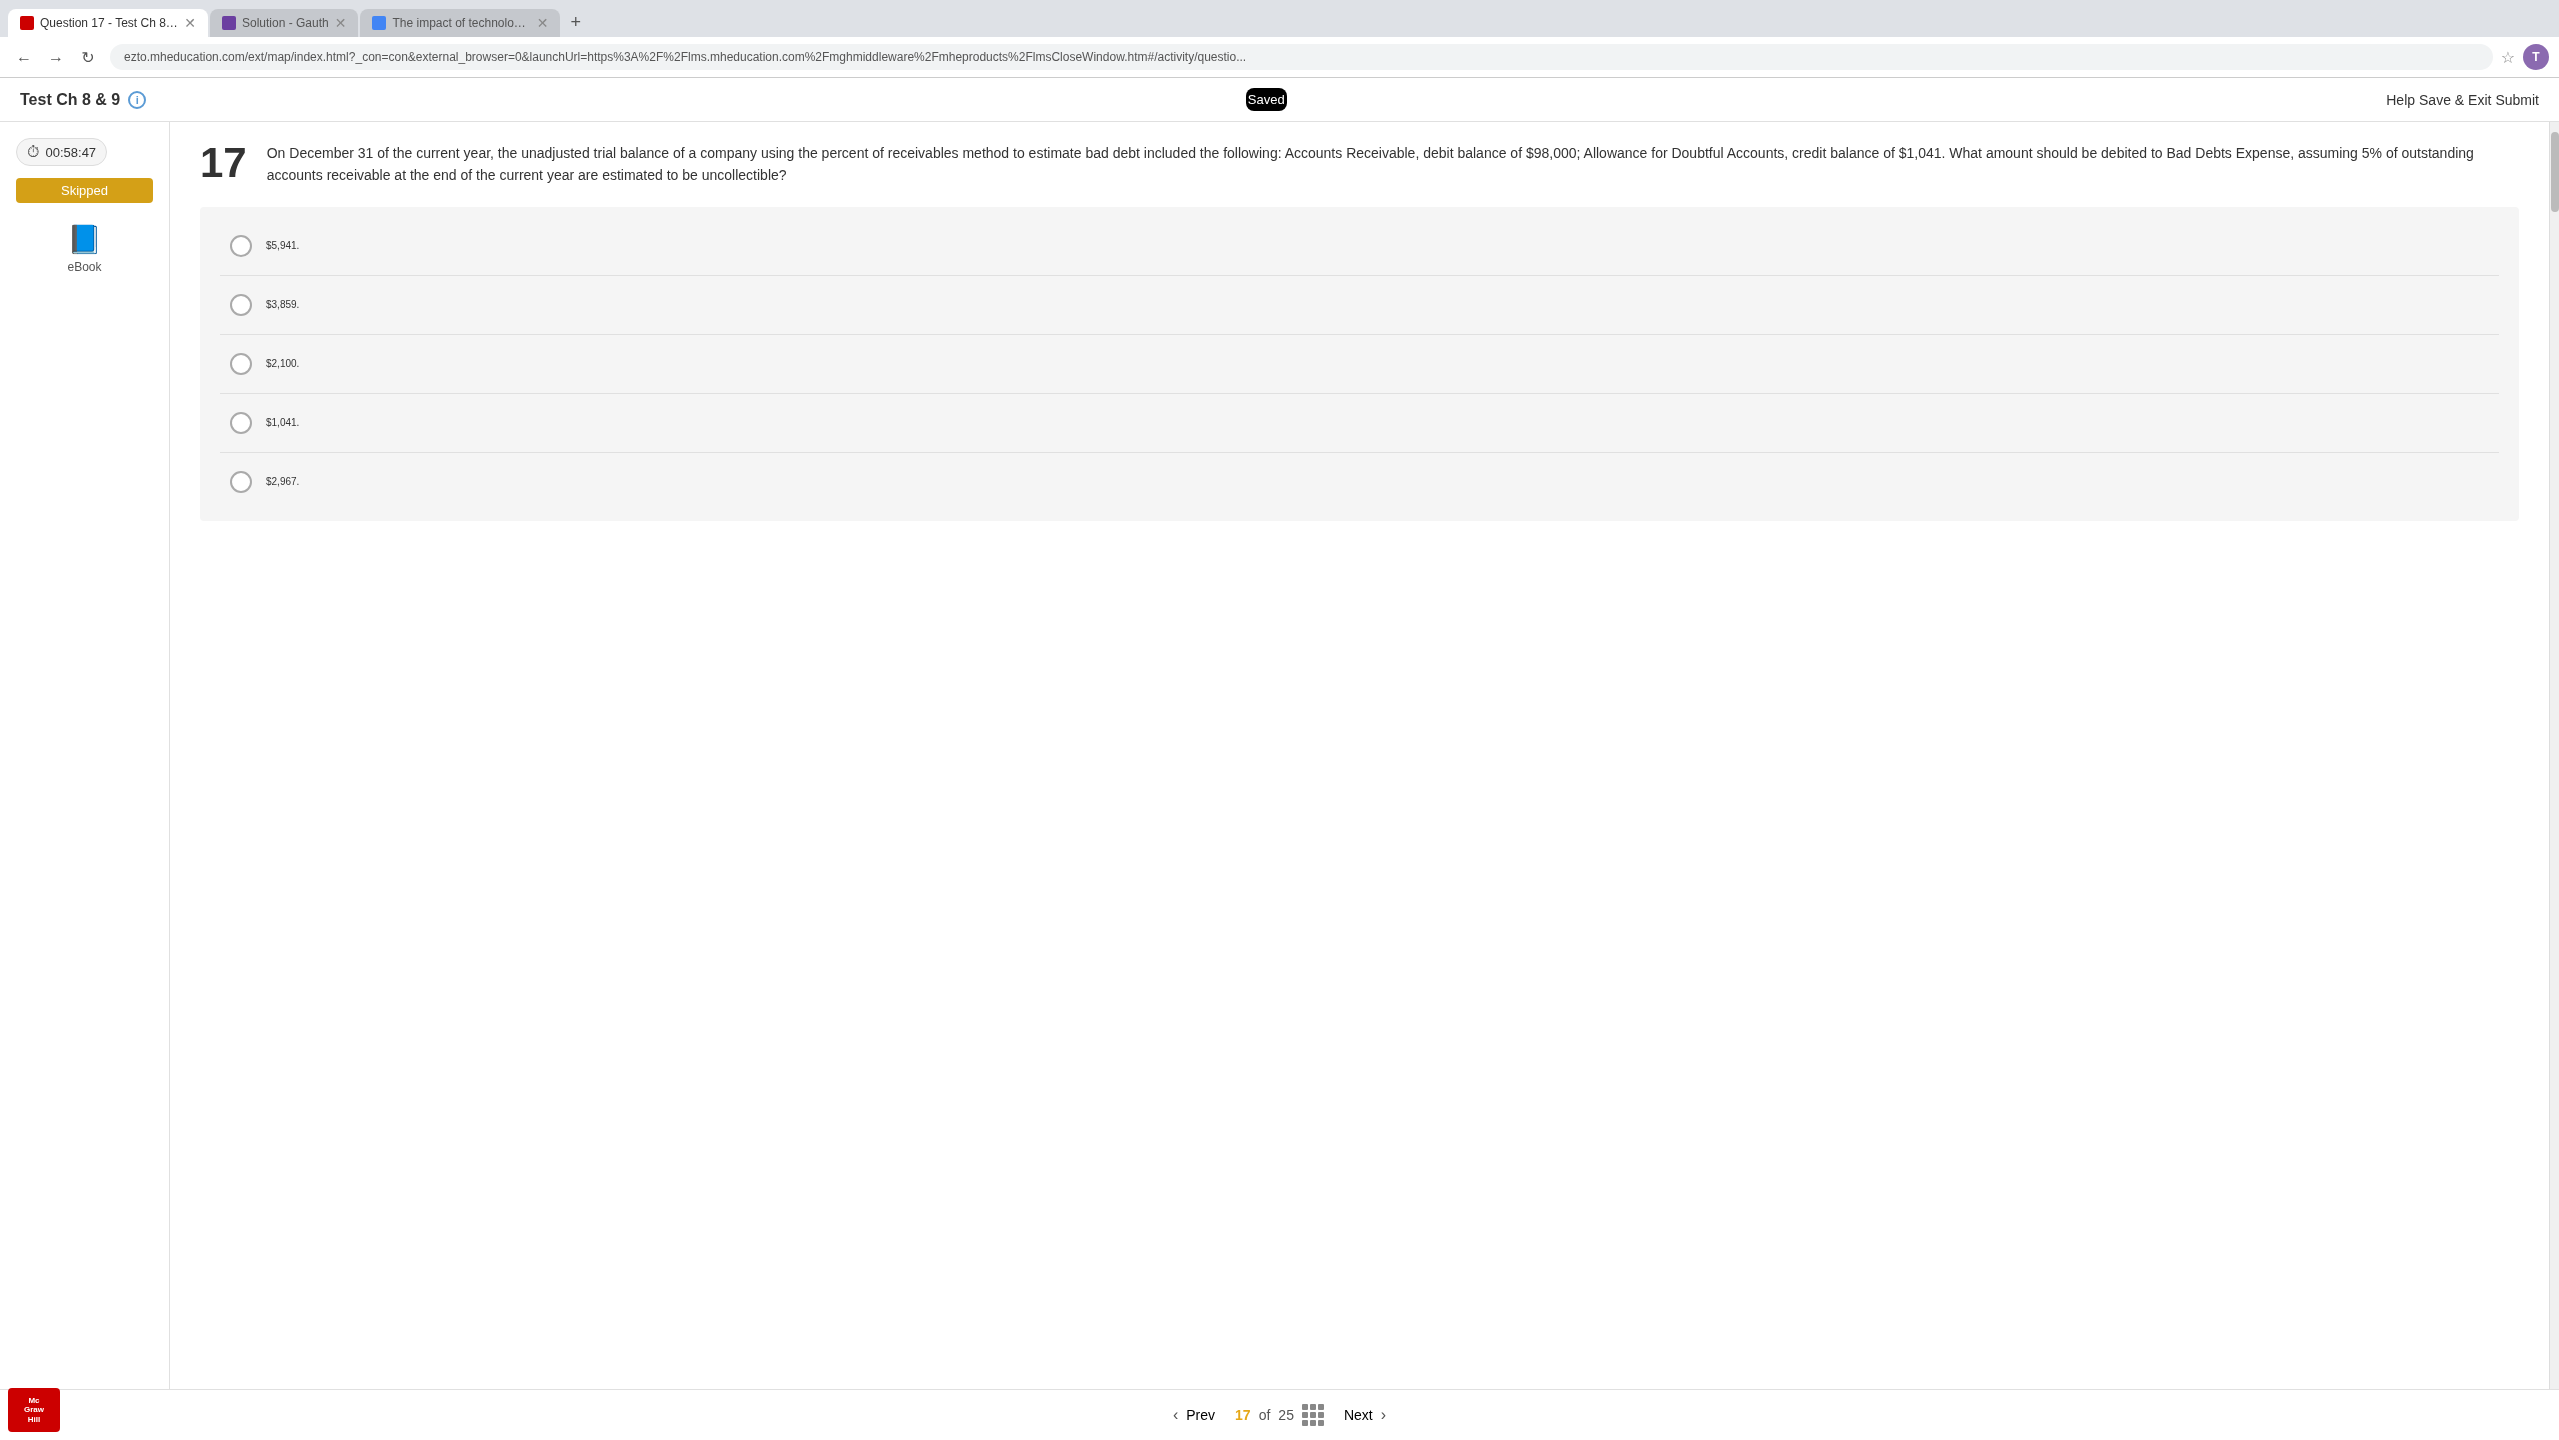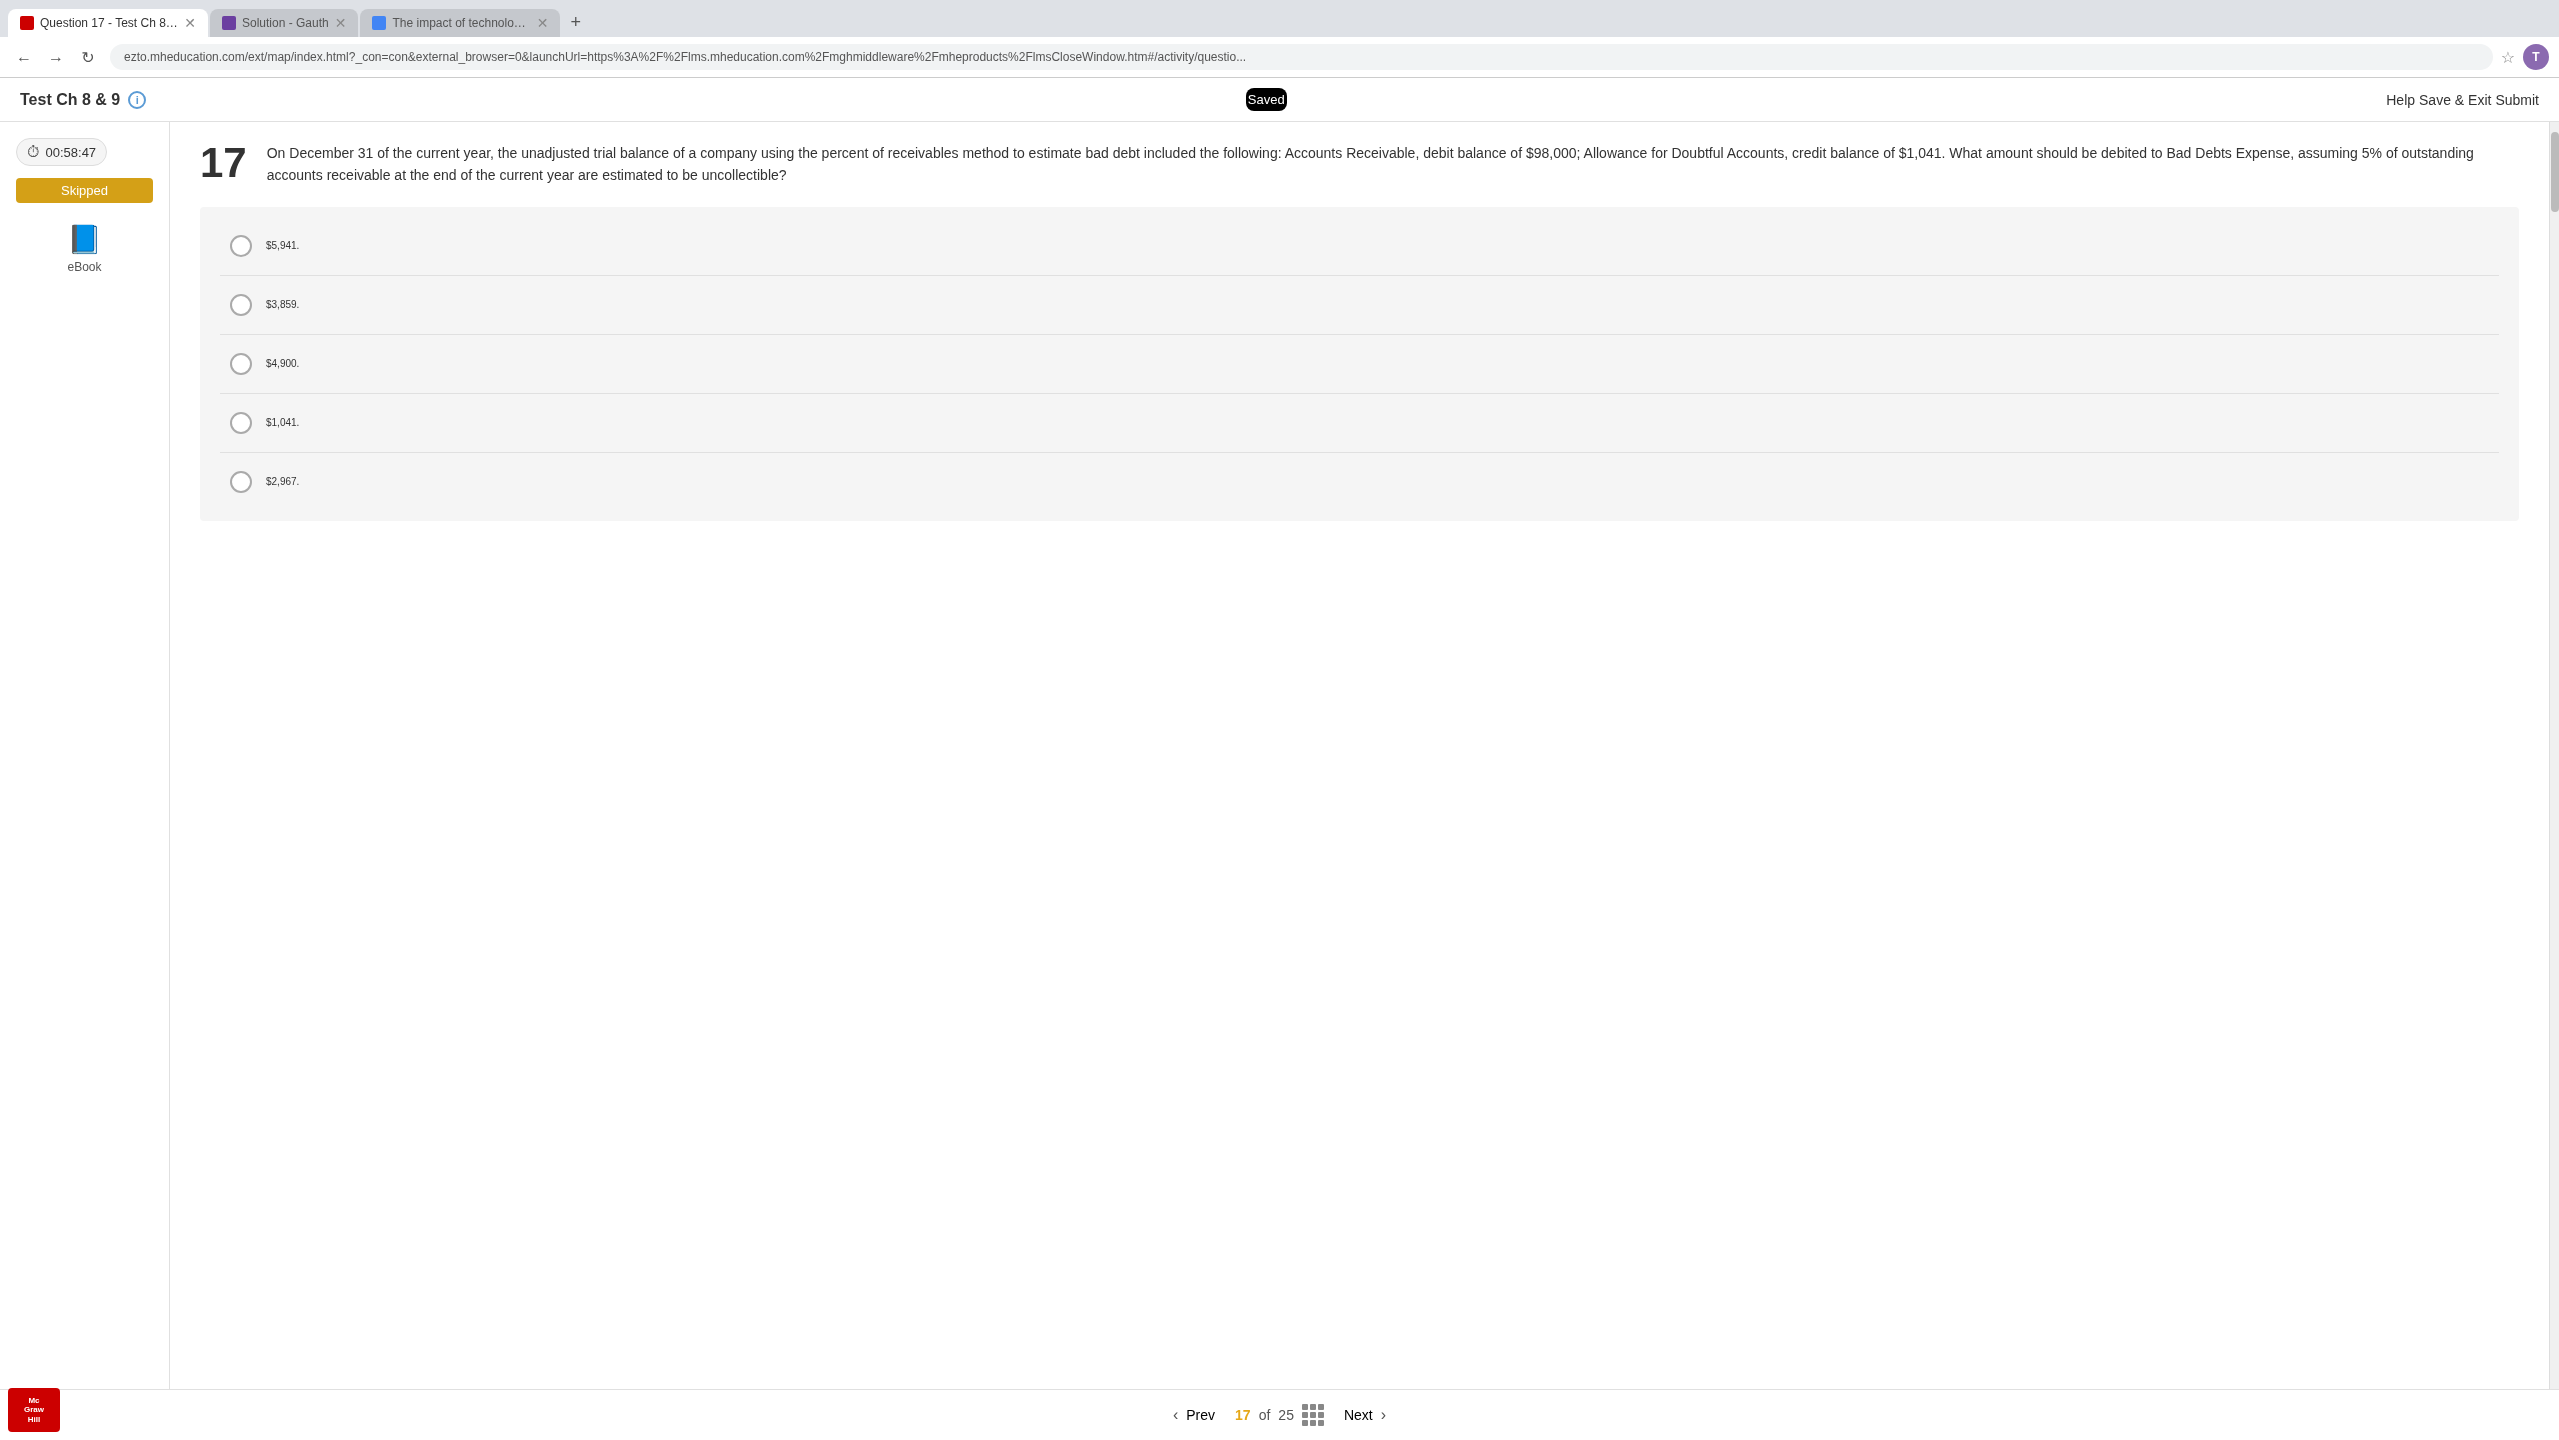--- a/index.html
+++ b/index.html
@@ -154,21 +154,21 @@
         <span class="choice-text">$5,941.</span>
       </div>
 
       <div class="choice-item">
         <div class="choice-radio"></div>
         <span class="choice-text">$3,859.</span>
       </div>
 
       <div class="choice-item">
         <div class="choice-radio"></div>
-        <span class="choice-text">$4,900.</span>
+        <span class="choice-text">$2,100.</span>
       </div>
 
       <div class="choice-item">
         <div class="choice-radio"></div>
         <span class="choice-text">$1,041.</span>
       </div>
 
       <div class="choice-item">
         <div class="choice-radio"></div>
         <span class="choice-text">$2,967.</span>

